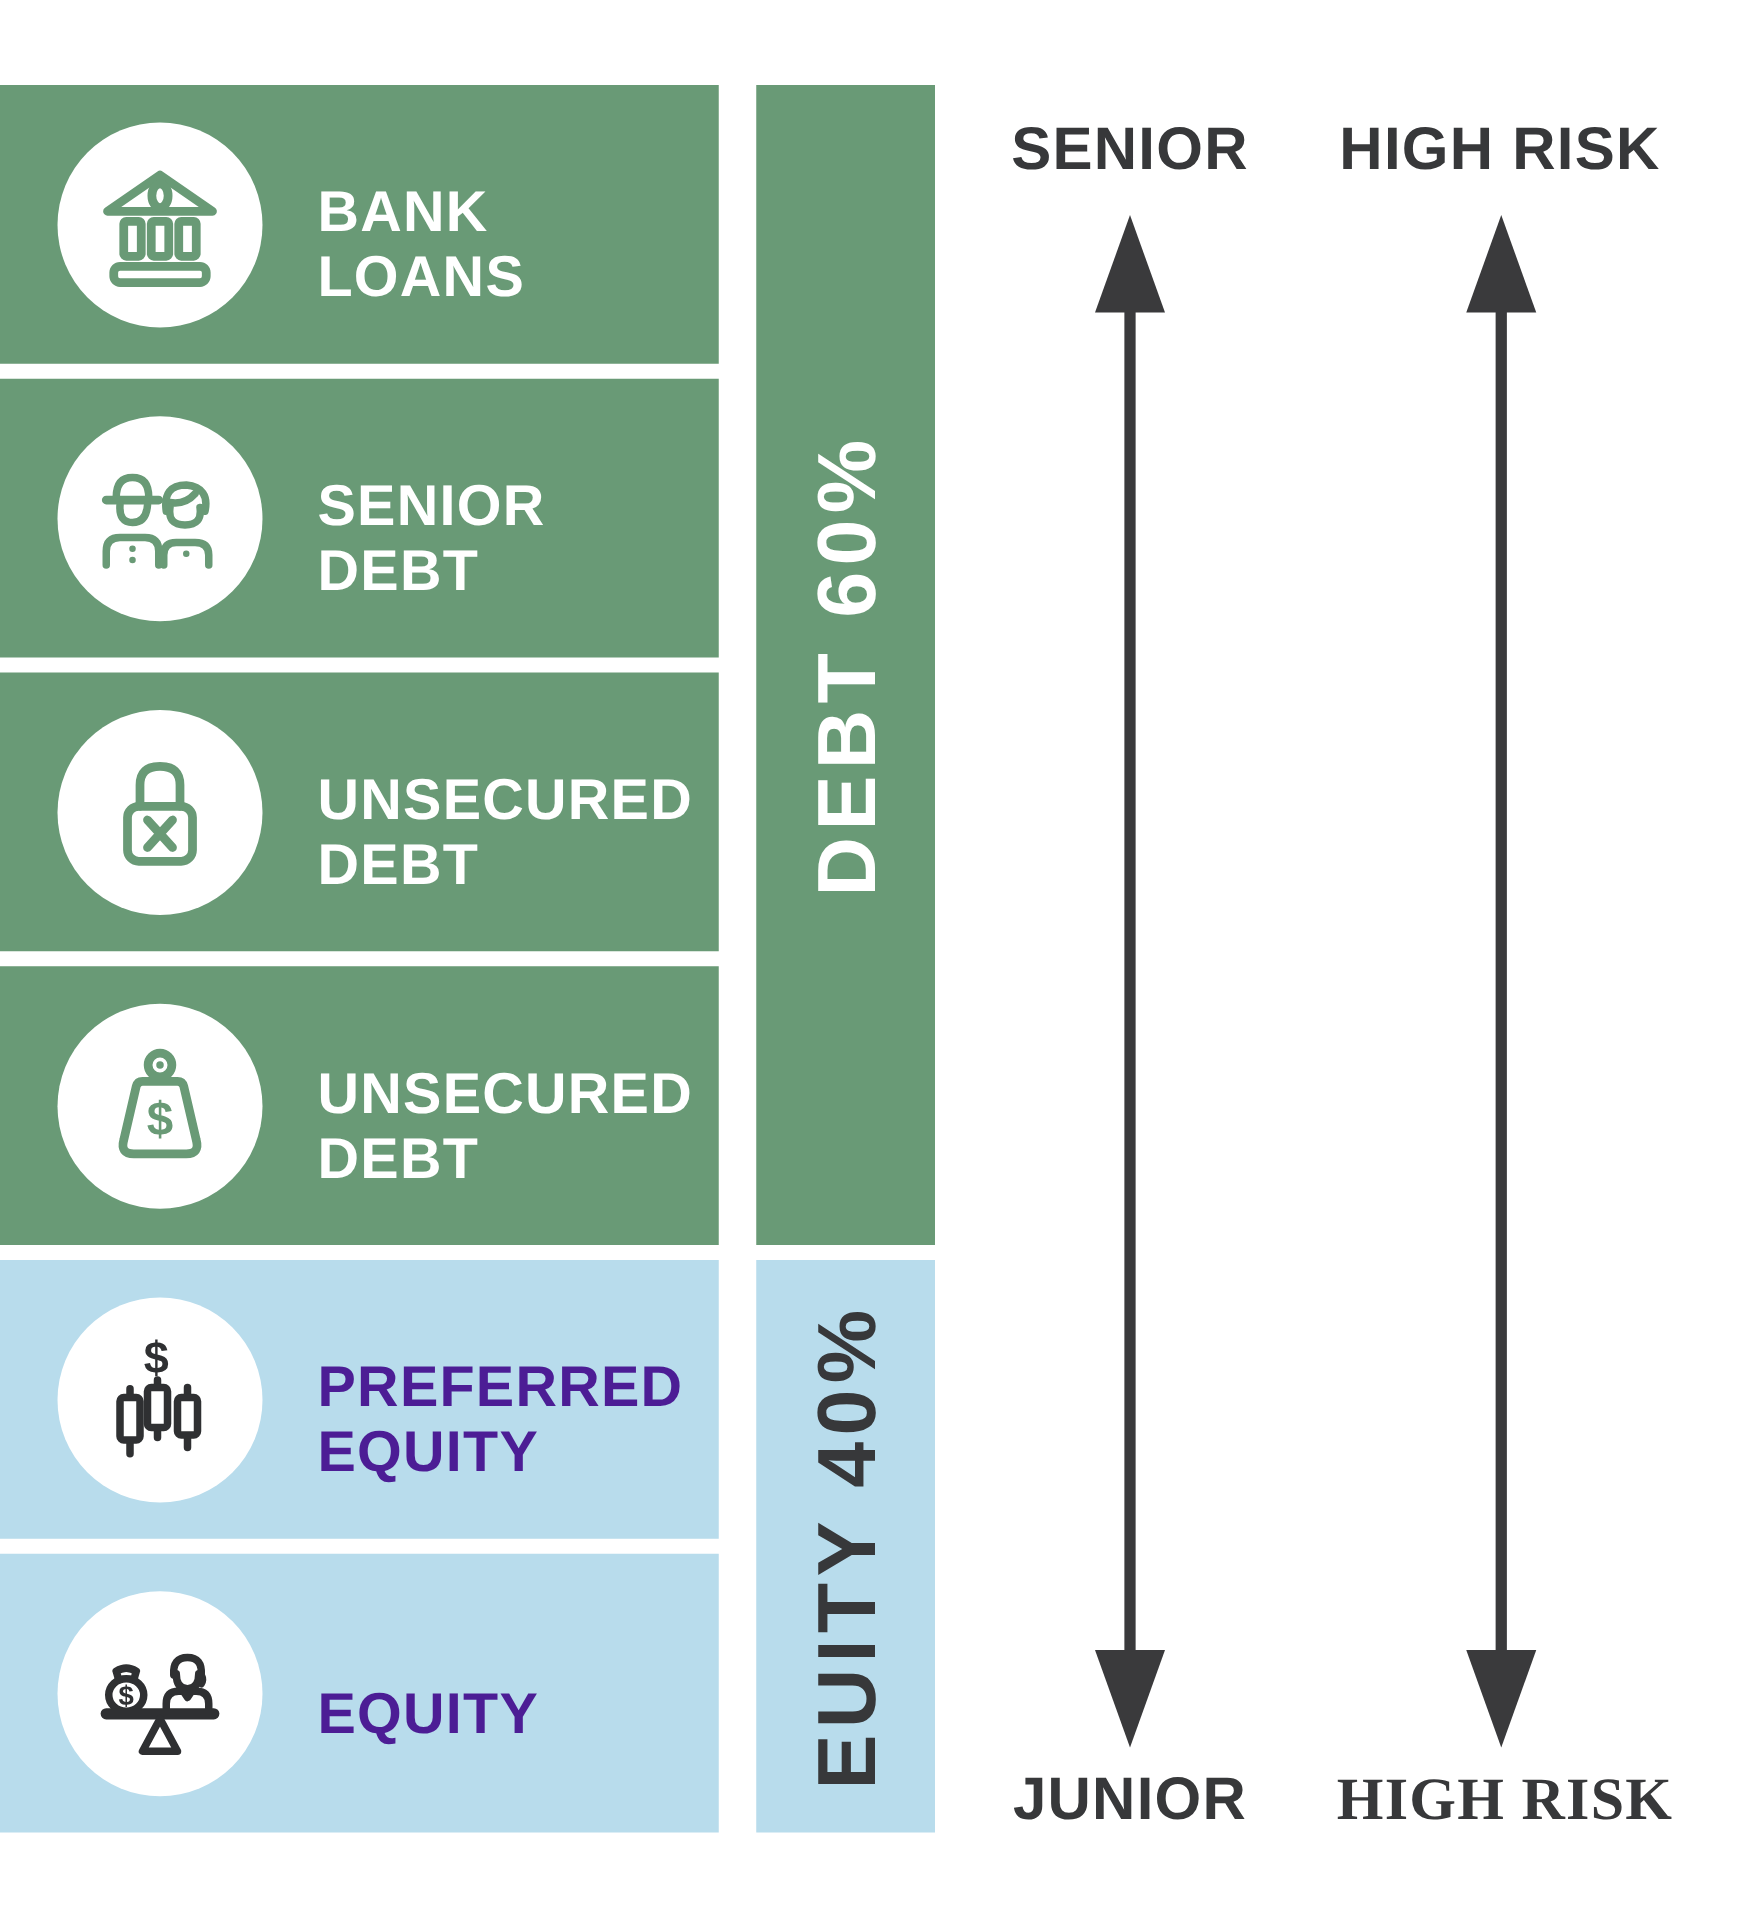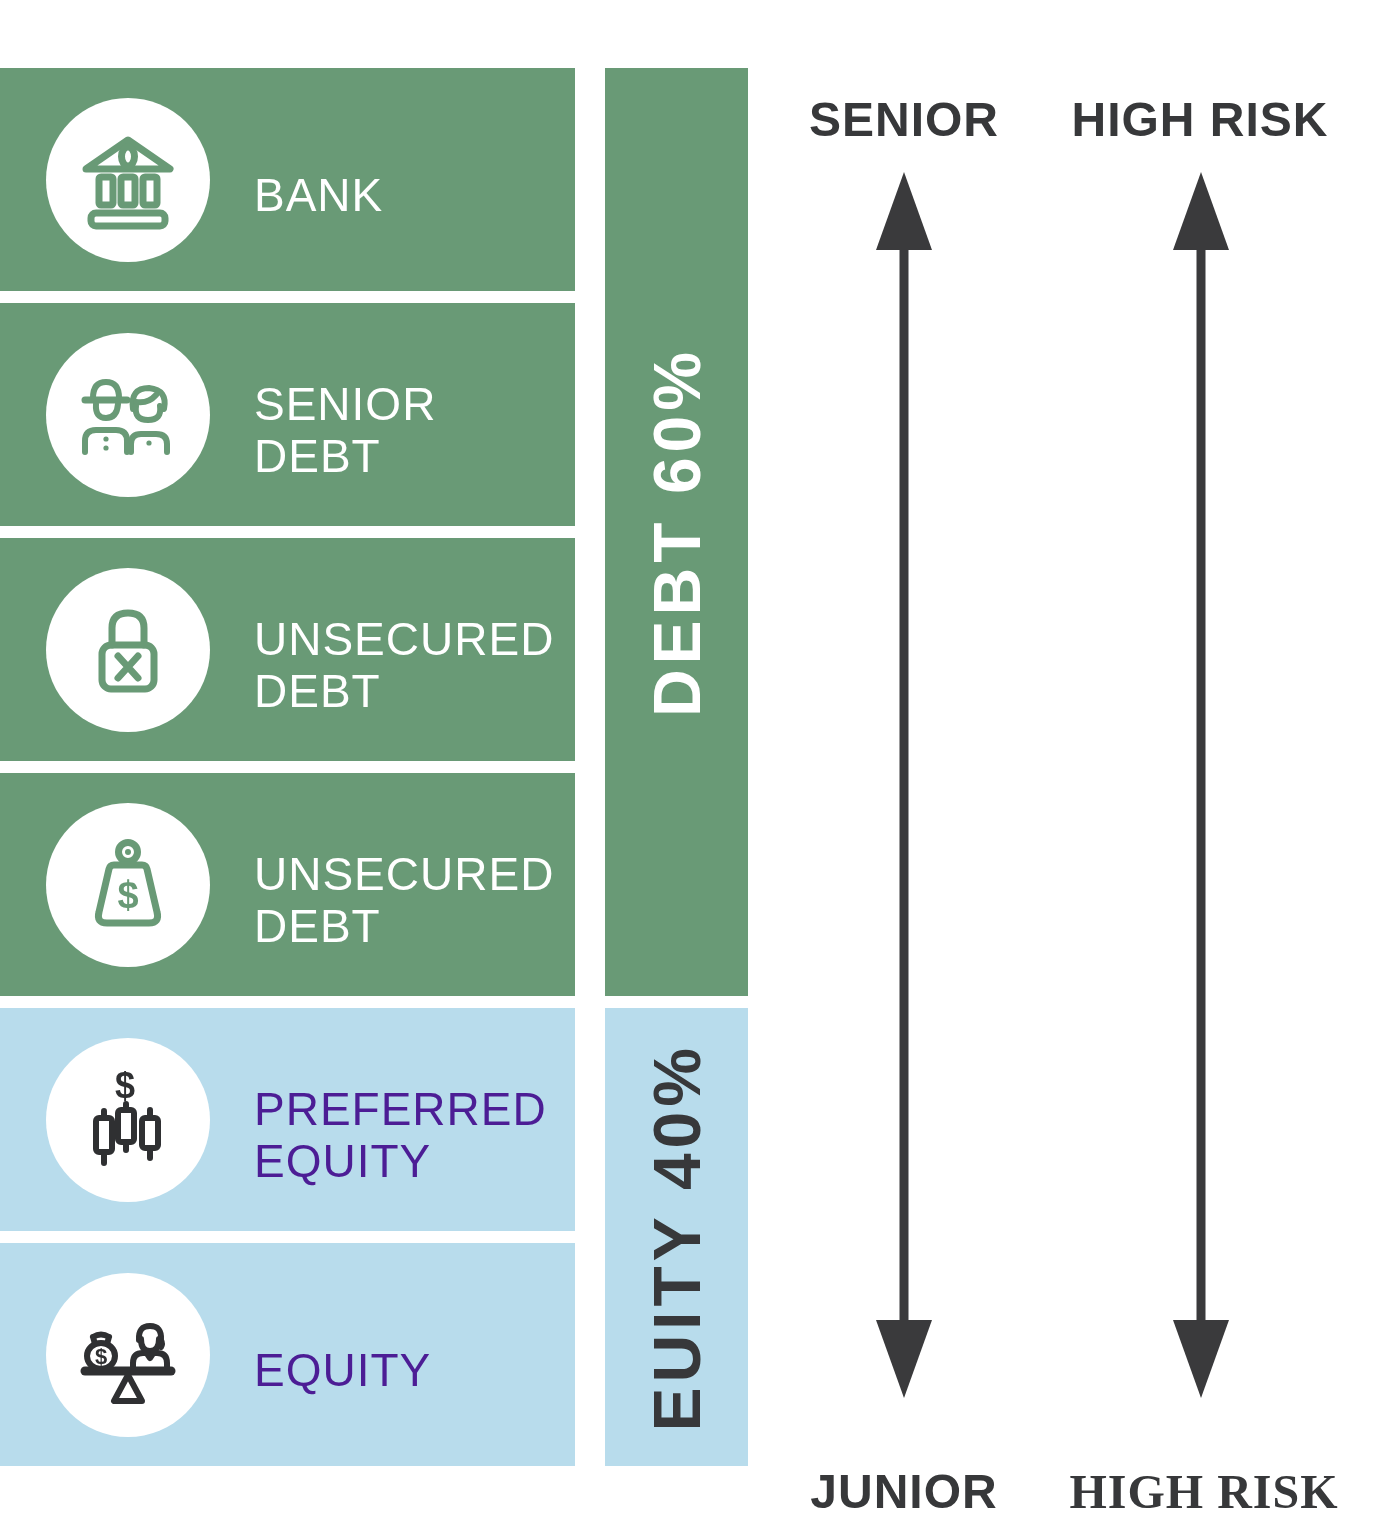--- a/index.html
+++ b/index.html
@@ -7,38 +7,38 @@
     position:relative;width:1395px;height:1536px;background:#ffffff;overflow:hidden;
     font-family:"Liberation Sans", sans-serif;
   }
   
   .row{position:absolute;left:0;width:575px;height:223px;display:flex;align-items:center;}
   .row.debt{background:#699a76;}
   .row.equity{background:#b8dcec;}
   .icon-circle{width:164px;height:164px;border-radius:50%;background:#fff;margin-left:46px;
     flex:none;display:flex;align-items:center;justify-content:center;}
   .icon-circle svg{width:120px;height:120px;display:block;}
-  .row-label{margin-left:44px;font-size:46px;font-weight:normal;letter-spacing:1px;line-height:1.13;margin-top:32px;}
+  .row-label{margin-left:44px;font-size:46px;font-weight:bold;letter-spacing:1px;line-height:1.13;margin-top:32px;}
   .row.debt .row-label{color:#ffffff;}
   .row.equity .row-label{color:#4c1d95;}
   
   .band{position:absolute;left:605px;width:143px;display:flex;align-items:center;justify-content:center;}
   .band.debt{background:#699a76;top:68px;height:928px;}
   .band.equity{background:#b8dcec;top:1008px;height:458px;}
   .vlabel{writing-mode:vertical-rl;transform:rotate(180deg);font-size:66px;font-weight:bold;letter-spacing:5px;white-space:nowrap;}
   .band.debt .vlabel{color:#ffffff;}
   .band.equity .vlabel{color:#37383a;}
   
   .arrow{position:absolute;top:170px;width:64px;height:1230px;}
   .arrow-1{left:872px;}
   .arrow-2{left:1169px;}
   .axis-label{position:absolute;transform:translateX(-50%);font-size:48px;font-weight:bold;
     color:#37383a;letter-spacing:1px;white-space:nowrap;}
   .axis-top{top:92px;}
-  .axis-bottom{top:1464px;}
+  .axis-bottom{top:1412px;}
   .ax-1{left:904px;}
   .ax-2{left:1200px;}
   .ax-2b{left:1204px;font-family:Liberation Serif, serif;}
   
   .g-stroke{fill:none;stroke:#699a76;stroke-width:7;stroke-linecap:round;stroke-linejoin:round;}
   .g-stroke-thin{fill:none;stroke:#699a76;stroke-width:6;stroke-linecap:round;stroke-linejoin:round;}
   .d-stroke{fill:none;stroke:#2f3032;stroke-width:6;stroke-linecap:round;stroke-linejoin:round;}
   .white-fill{fill:#ffffff;}
   .g-fill{fill:#699a76;stroke:none;}
   .icon-dollar{font-family:"Liberation Sans", sans-serif;font-weight:bold;stroke:none;}
@@ -54,20 +54,21 @@
         <path d="M18 49 L60 20 L102 49 Z"></path>
         <ellipse cx="60" cy="36.5" rx="6.5" ry="9.5"></ellipse>
         <rect x="31" y="57" width="14" height="28" rx="2"></rect>
         <rect x="53" y="57" width="14" height="28" rx="2"></rect>
         <rect x="75" y="57" width="14" height="28" rx="2"></rect>
         <rect x="23" y="93" width="74" height="13" rx="5"></rect>
       </svg>
     </div>
     <div class="row-label">
       <div>BANK</div>
+      <div>LOANS</div>
     </div>
   </div>
 
   <div class="row debt" style="top:303px">
     <div class="icon-circle">
       <svg viewBox="0 0 120 120" class="g-stroke-thin">
         <path d="M25 43 Q25 27 38 27 Q51 27 51 43"></path>
         <path d="M17 45 L59 45" stroke-width="7"></path>
         <path d="M28 49 Q27 63 38 63 Q49 63 50 49"></path>
         <path d="M17 97 L17 86 Q17 75 28 75 L48 75 Q59 75 59 86 L59 97"></path>

